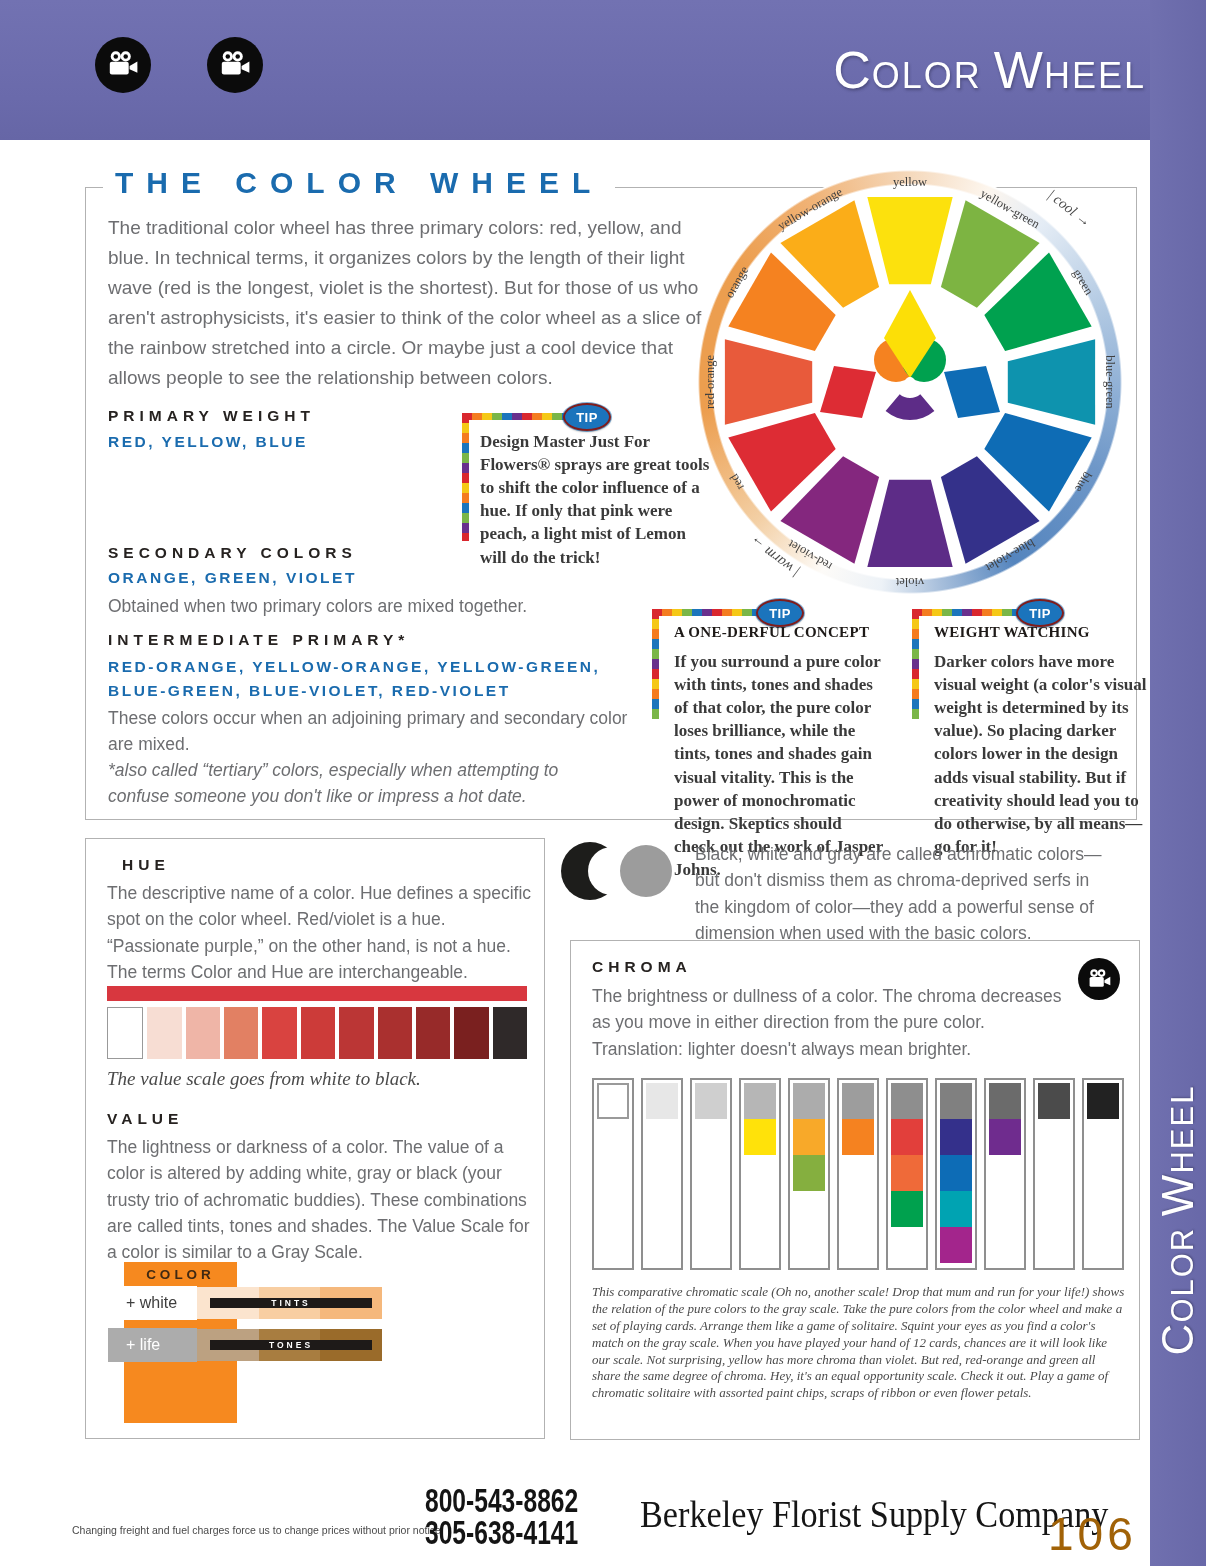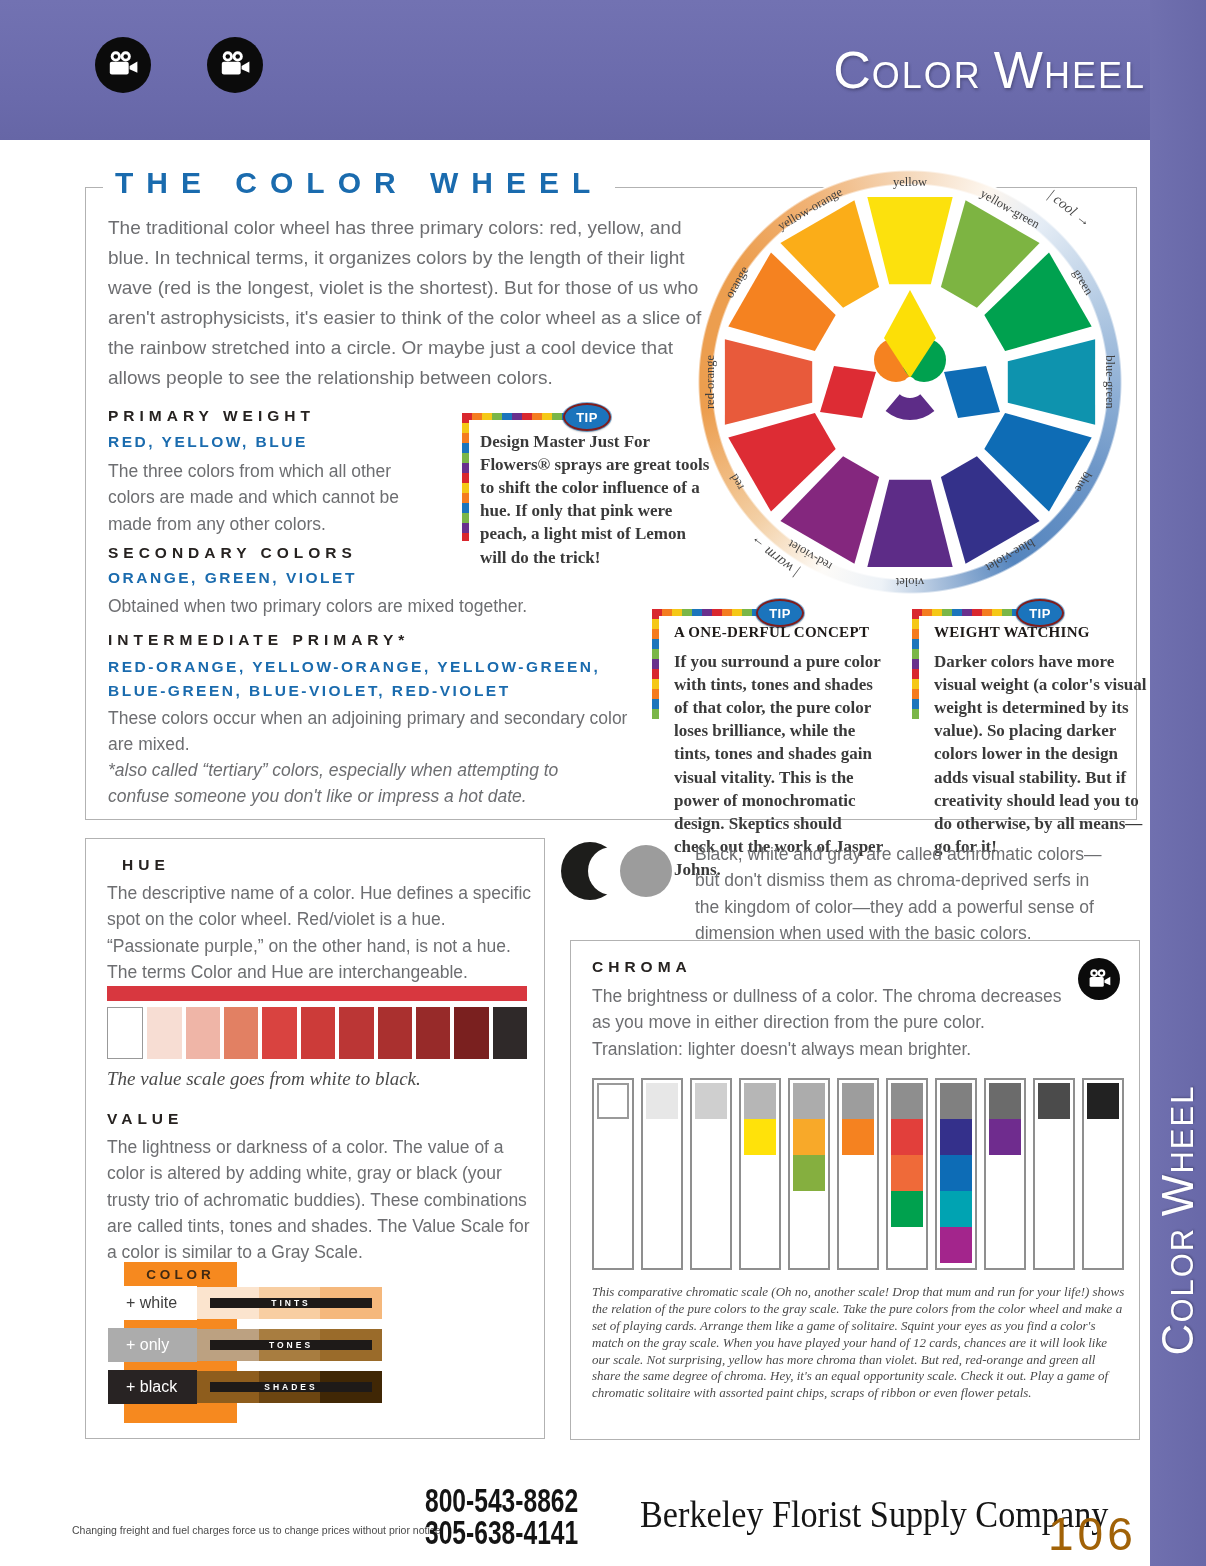--- a/index.html
+++ b/index.html
@@ -185,21 +185,20 @@
       </g>
   </svg>
   <div class="ring-label" style="left:1044px;top:200px;transform:rotate(38deg);">| cool →</div>
   <div class="ring-label" style="left:745px;top:548px;transform:rotate(217deg);">| warm →</div>
 
   <div class="page-title">THE COLOR WHEEL</div>
   <div class="body-txt" style="position:absolute;left:108px;top:213px;width:605px;font-size:19px;line-height:1.58;">The traditional color wheel has three primary colors: red, yellow, and blue. In technical terms, it organizes colors by the length of their light wave (red is the longest, violet is the shortest). But for those of us who aren't astrophysicists, it's easier to think of the color wheel as a slice of the rainbow stretched into a circle. Or maybe just a cool device that allows people to see the relationship between colors.</div>
 
   <div class="section-h" style="position:absolute;left:108px;top:407px;">PRIMARY WEIGHT</div>
   <div class="sub-h" style="position:absolute;left:108px;top:433px;">RED, YELLOW, BLUE</div>
-  <div class="body-txt" style="position:absolute;left:108px;top:458px;width:310px;">The three colors from which all other colors are made and which cannot be made from any other colors.</div>
 
   <div class="section-h" style="position:absolute;left:108px;top:544px;">SECONDARY COLORS</div>
   <div class="sub-h" style="position:absolute;left:108px;top:569px;">ORANGE, GREEN, VIOLET</div>
   <div class="body-txt" style="position:absolute;left:108px;top:593px;width:470px;">Obtained when two primary colors are mixed together.</div>
 
   <div class="section-h" style="position:absolute;left:108px;top:631px;">INTERMEDIATE PRIMARY*</div>
   <div class="sub-h" style="position:absolute;left:108px;top:655px;width:530px;line-height:1.55;">RED-ORANGE, YELLOW-ORANGE, YELLOW-GREEN, BLUE-GREEN, BLUE-VIOLET, RED-VIOLET</div>
   <div class="body-txt" style="position:absolute;left:108px;top:705px;width:520px;">These colors occur when an adjoining primary and secondary color are mixed.</div>
   <div class="body-txt" style="position:absolute;left:108px;top:757px;width:510px;font-style:italic;">*also called “tertiary” colors, especially when attempting to confuse someone you don't like or impress a hot date.</div>
 
@@ -259,40 +258,29 @@
           </div>
           <div class="vd-strip">
             <div style="background: rgb(251, 228, 206);"></div>
             <div style="background: rgb(248, 206, 162);"></div>
             <div style="background: rgb(245, 184, 124);"></div>
           </div>
           <div class="vd-band">TINTS</div>
         </div>
         <div class="vd-row">
           <div class="vd-block" style="background: rgb(172, 172, 172);">
-            <span style="color: rgb(255, 255, 255);">+ only</span>
+            <span style="color: rgb(255, 255, 255);">+ life</span>
           </div>
           <div class="vd-strip">
             <div style="background: rgb(188, 161, 129);"></div>
             <div style="background: rgb(168, 125, 64);"></div>
             <div style="background: rgb(154, 107, 42);"></div>
           </div>
           <div class="vd-band">TONES</div>
         </div>
-        <div class="vd-row">
-          <div class="vd-block" style="background: rgb(40, 35, 35);">
-            <span style="color: rgb(255, 255, 255);">+ black</span>
-          </div>
-          <div class="vd-strip">
-            <div style="background: rgb(142, 93, 29);"></div>
-            <div style="background: rgb(108, 69, 17);"></div>
-            <div style="background: rgb(64, 39, 5);"></div>
-          </div>
-          <div class="vd-band">SHADES</div>
-        </div>
       </div>
   </div>
 
   <div class="circle" style="left:561px;top:842px;width:58px;height:58px;background:#1d1d1b;"></div>
   <div class="circle" style="left:588px;top:847px;width:48px;height:48px;background:#ffffff;"></div>
   <div class="circle" style="left:620px;top:845px;width:52px;height:52px;background:#9c9c9c;"></div>
   <div class="body-txt" style="position:absolute;left:695px;top:841px;width:420px;">Black, white and gray are called achromatic colors—but don't dismiss them as chroma-deprived serfs in the kingdom of color—they add a powerful sense of dimension when used with the basic colors.</div>
 
   <div class="boxed" style="left:570px;top:940px;width:570px;height:500px;"></div>
   <div class="section-h" style="position:absolute;left:592px;top:958px;">CHROMA</div>

